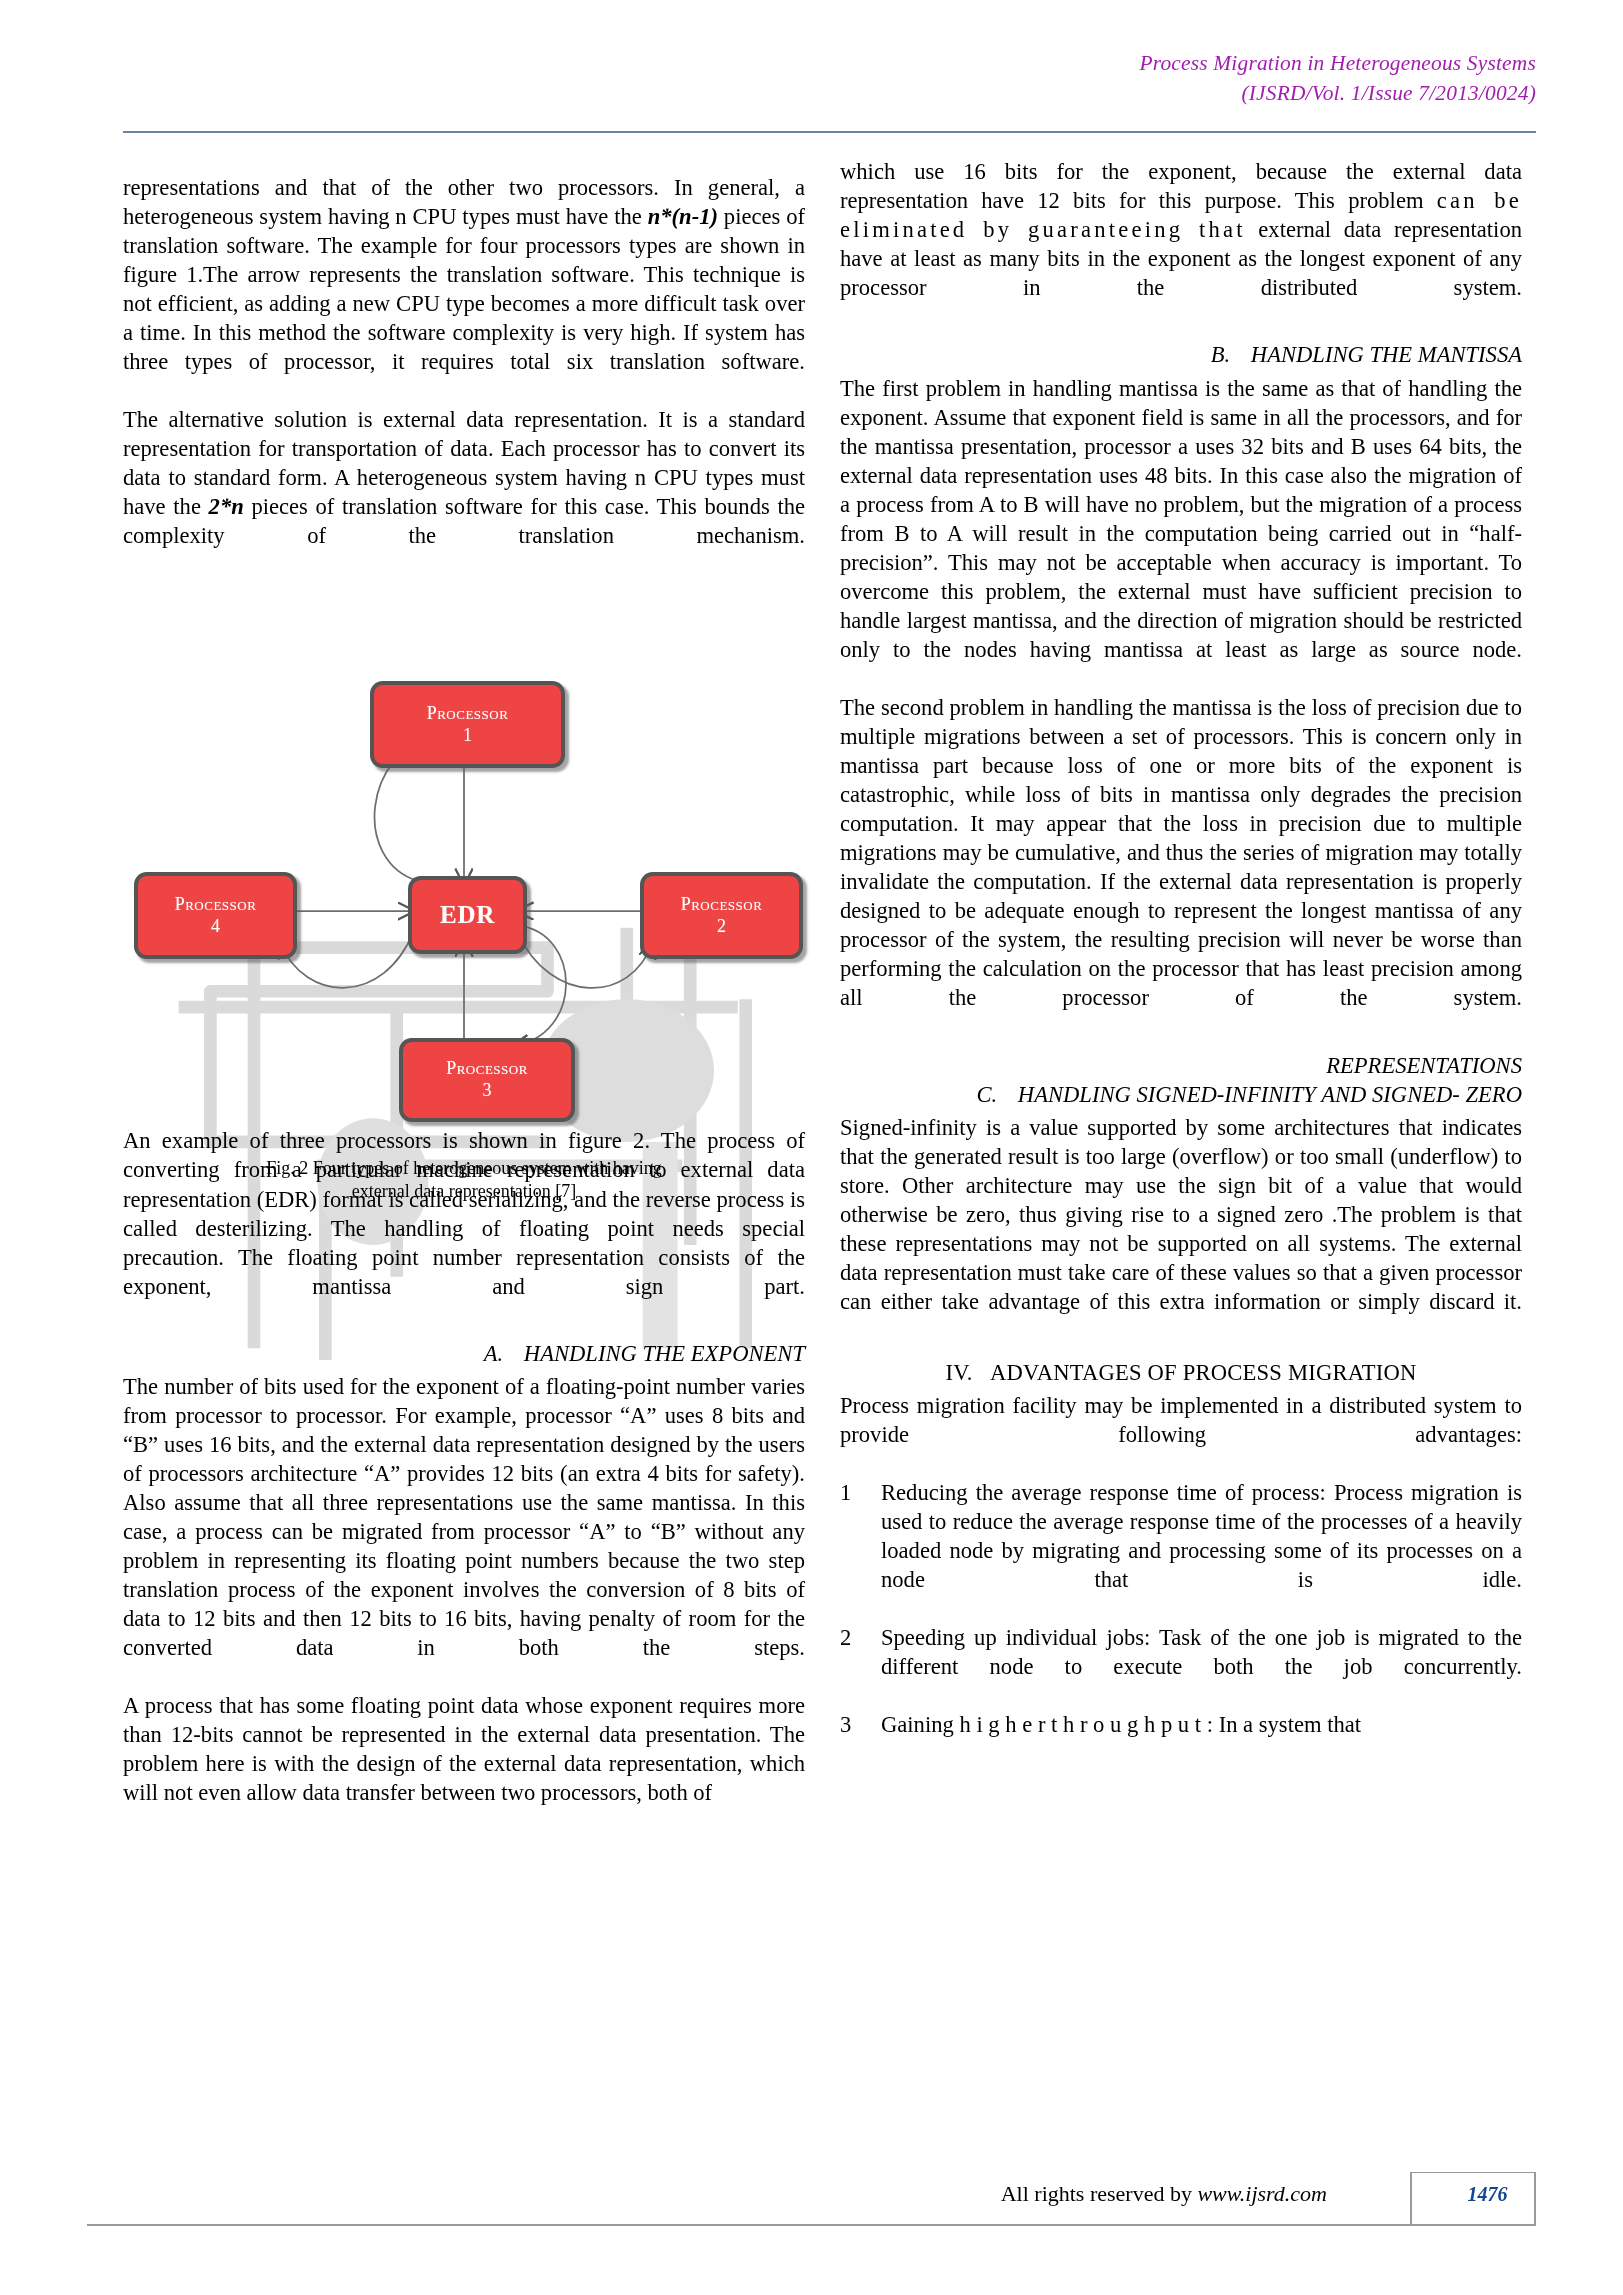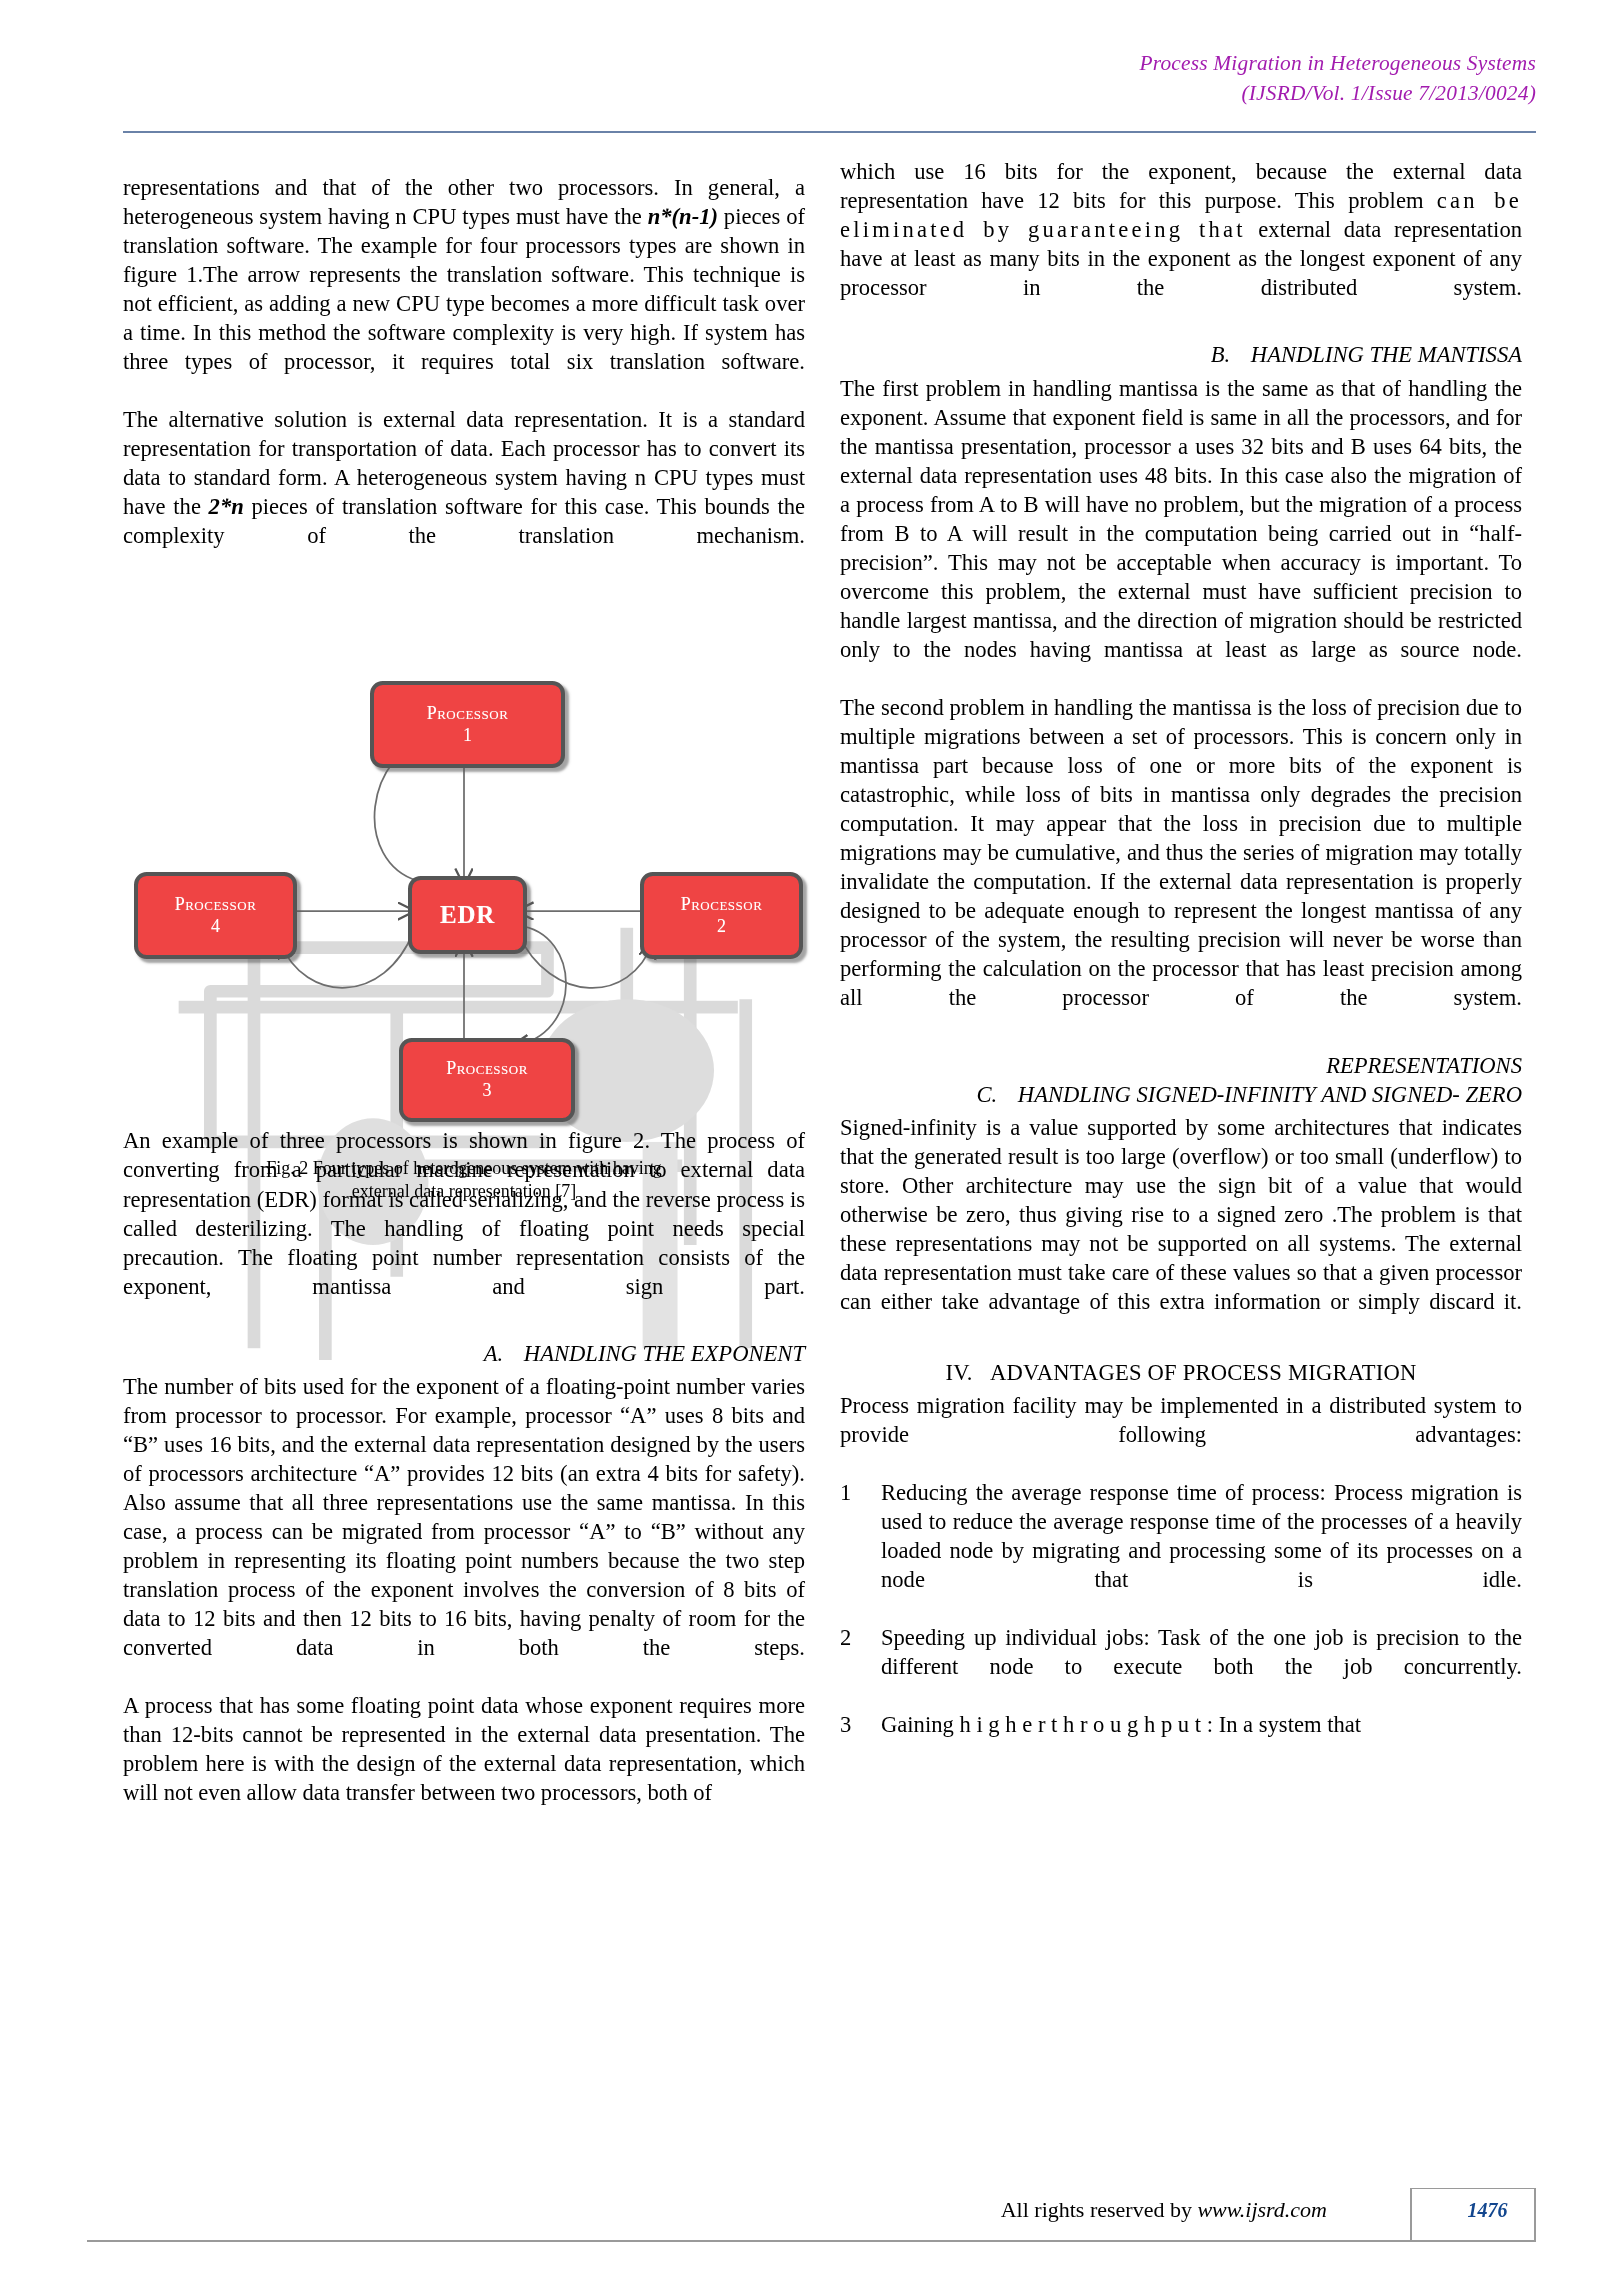--- a/index.html
+++ b/index.html
@@ -125,21 +125,21 @@
   .watermark{
     position:absolute;
     left:135px;top:904px;
     width:698px;height:468px;
     pointer-events:none;
     opacity:.95;
   }
 
   
   .footer{
-    position:absolute;left:87px;right:87px;bottom:52px;height:49px;
+    position:absolute;left:87px;right:87px;bottom:68px;height:49px;
   }
   .foot-rule{
     position:absolute;left:0;right:0;top:46px;height:2.4px;background:#9a9a9a;
   }
   .foot-txt{
     position:absolute;right:209px;top:3.2px;
     font-size:22px;white-space:nowrap;
   }
   .foot-box-a{
     position:absolute;right:124px;top:-6.3px;width:1.6px;height:52px;background:#9a9a9a;
@@ -278,21 +278,21 @@
 
     <p class="just">Signed-infinity is a value supported by some architectures that  indicates  that  the  generated  result  is  too  large (overflow)  or  too small  (underflow) to store.   Other architecture  may  use  the  sign  bit  of  a  value  that  would otherwise be zero, thus giving rise to a signed zero .The problem    is    that    these representations may  not  be supported  on all systems. The external data representation must take care of these values so that a given processor can either take advantage of this extra  information  or  simply discard it.</p>
 
     <div class="main-head"><span class="rn">IV.</span><span>ADVANTAGES OF PROCESS MIGRATION</span></div>
 
     <p class="just">Process  migration  facility  may  be  implemented  in  a distributed system to provide following advantages:</p>
 
     <div class="nlist">
       <div class="nitem"><span class="num">1</span><span>Reducing   the   average    response time  of process:  Process   migration  is  used  to  reduce  the  average response  time  of  the  processes  of  a heavily  loaded  node by   migrating   and   processing      some      of      its processes on a node that is idle.</span></div>
 
-      <div class="nitem"><span class="num">2</span><span>Speeding  up  individual  jobs:  Task  of  the  one job  is precision  to  the different node to execute both the job concurrently.</span></div>
+      <div class="nitem"><span class="num">2</span><span>Speeding  up  individual  jobs:  Task  of  the  one job  is migrated  to  the different node to execute both the job concurrently.</span></div>
 
       <div class="nitem last"><span class="num">3</span><span>Gaining </span><span>h i g h e r   t h r o u g h p u t :</span><span>  In  a  system  that</span></div>
     </div>
   </div>
 
   <div class="footer">
     <div class="foot-rule"></div>
     <div class="foot-txt"><span>All rights reserved by </span><span class="italic">www.ijsrd.com</span></div>
     <div class="foot-box-a"></div>
     <div class="foot-box-b"></div>

